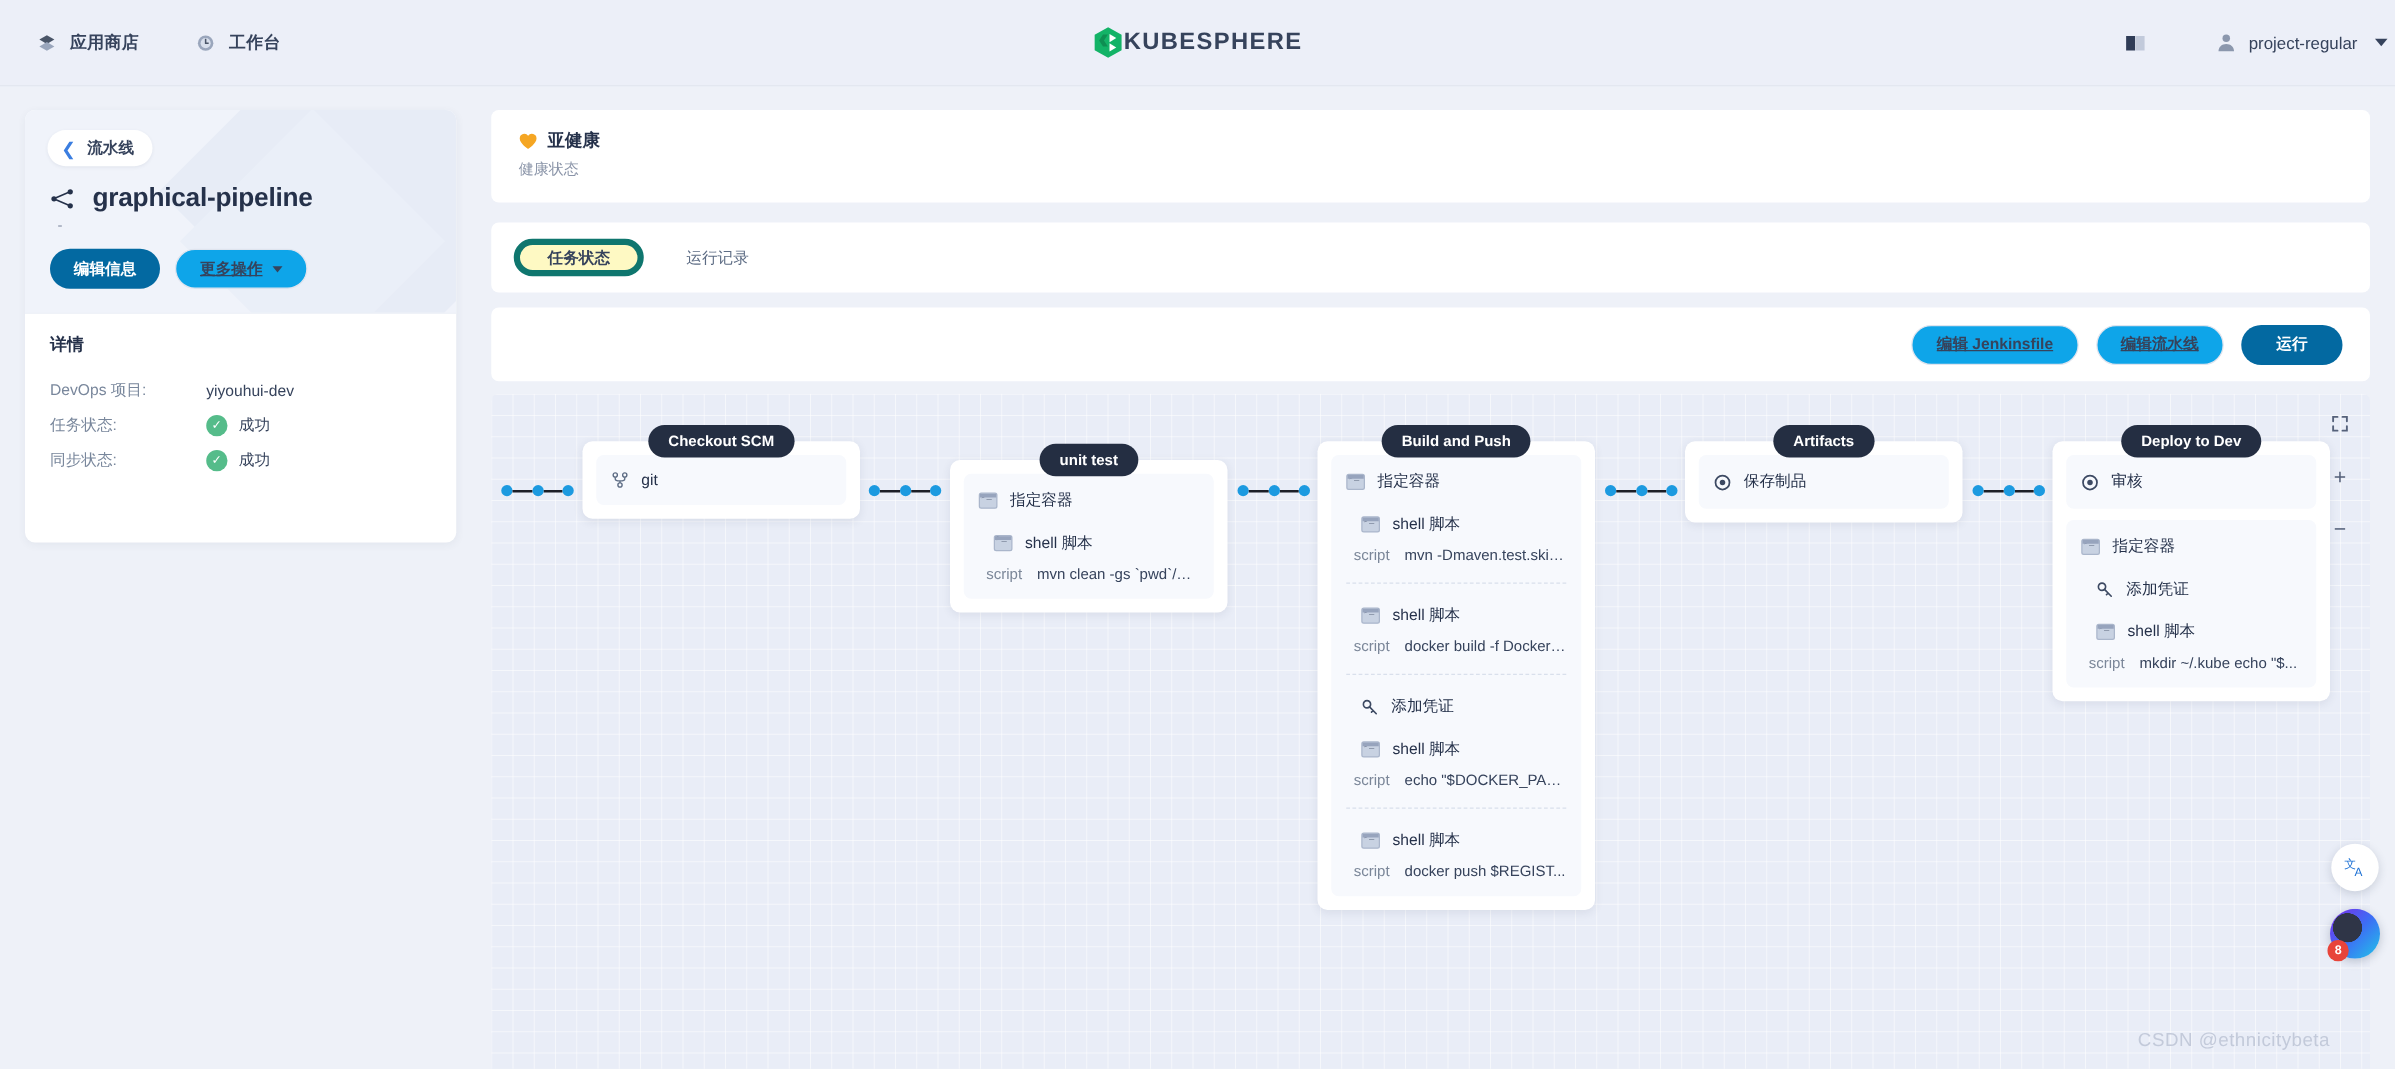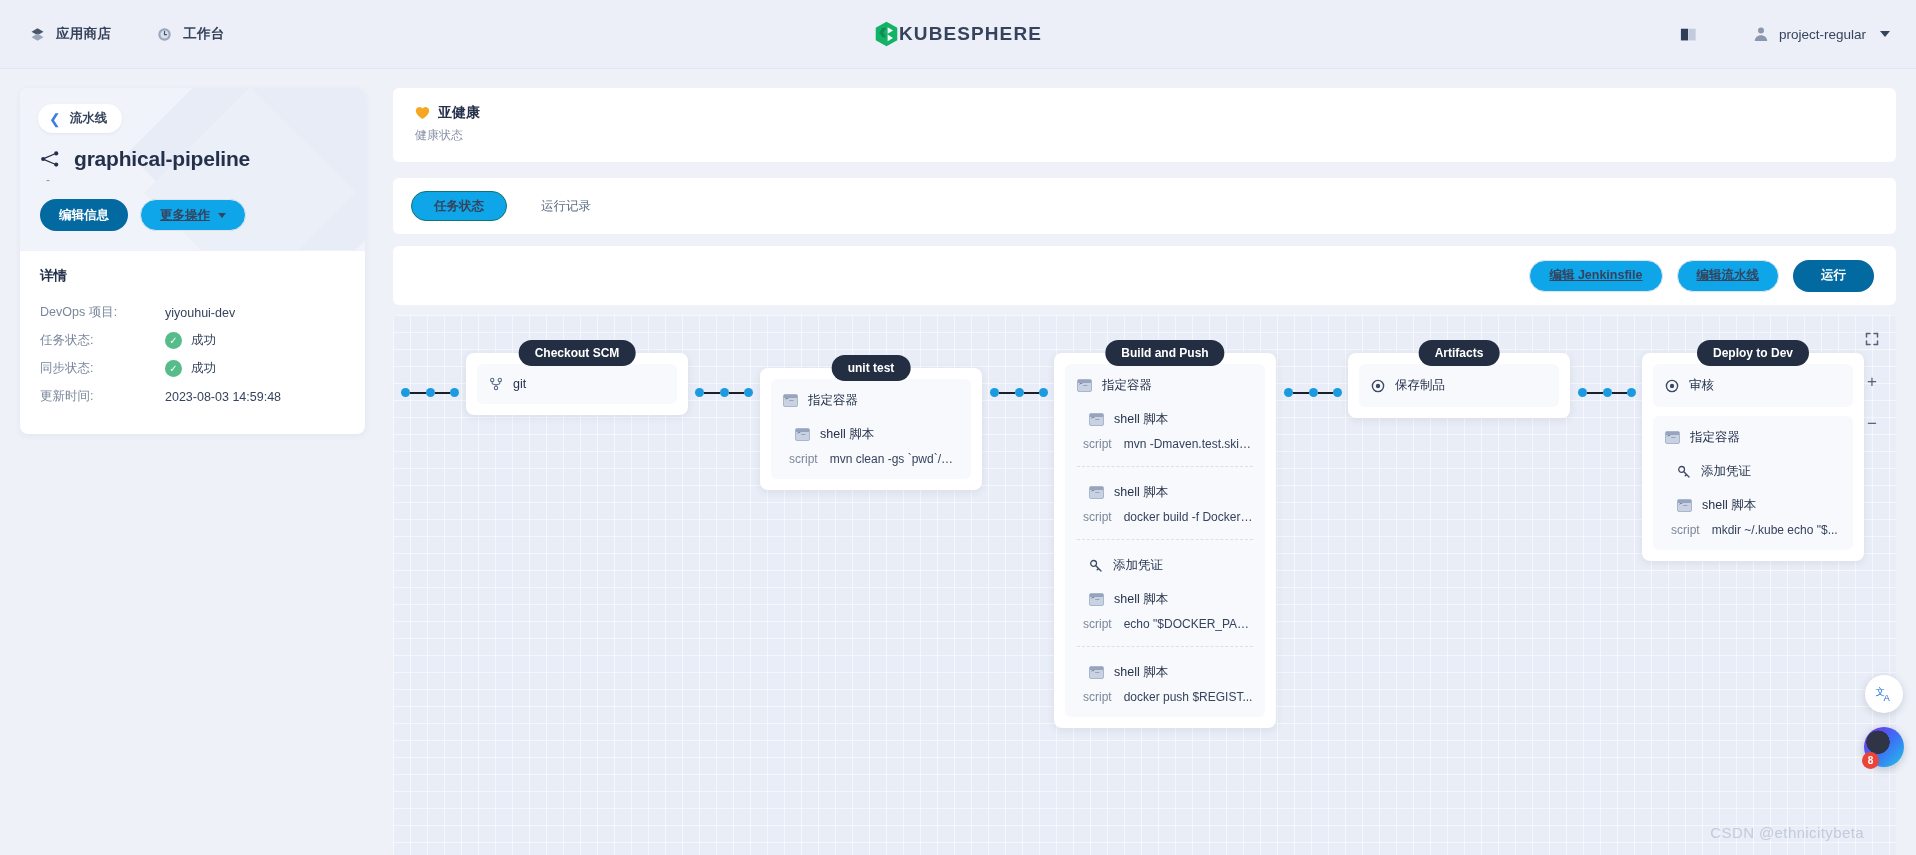--- a/index.html
+++ b/index.html
@@ -19,21 +19,21 @@
   }
   .hdr-left { display: flex; align-items: center; gap: 46px; margin-left: 30px; }
   .hdr-nav { display: flex; align-items: center; gap: 11px; cursor: pointer; }
   .hdr-nav-label { font-size: 13.5px; color: #36435c; font-weight: 600; letter-spacing: .3px; }
   .hdr-center {
     position: absolute; left: 0; right: 0; margin: 16px auto;
     width: 280px; display: flex; align-items: center; justify-content: center; 
   }
   .ks-logo-text { font-size: 19px; font-weight: 700; color: #36435c; letter-spacing: 1.1px; }
   .hdr-right {
-    position: absolute; right: 26px; display: flex; align-items: center; gap: 55px;
+    position: absolute; right: 6px; display: flex; align-items: center; gap: 55px;
   }
   .hdr-user { display: flex; align-items: center; gap: 10px; cursor: pointer; }
   .hdr-user-name { font-size: 13.5px; color: #36435c; }
   .caret-down {
     width: 0; height: 0; border-left: 5px solid transparent; border-right: 5px solid transparent;
     border-top: 6px solid #36435c; margin-left: 4px;
   }
 
   
   .sidebar {
@@ -101,21 +101,21 @@
 
   .tabs-card {
     background: #ffffff; border-radius: 6px; height: 56px;
     display: flex; align-items: center; padding-left: 18px; gap: 12px;
     margin-bottom: 12px;
   }
   .tab {
     height: 30px; padding: 0 22px; border-radius: 15px; display: inline-flex;
     align-items: center; font-size: 12.5px; color: #5d6c84; cursor: pointer;
   }
-  .tab.active { background: #0ea5e9; border: 1px solid #0f766e; color: #36435c; font-weight: 600; }
+  .tab.active { background: #fef9c3; border: 5px solid #0f766e; color: #36435c; font-weight: 600; }
 
   .toolbar-card {
     background: #ffffff; border-radius: 6px; height: 59px;
     display: flex; align-items: center; justify-content: flex-end;
     padding-right: 22px; gap: 14px; margin-bottom: 10px;
   }
 
   
   .canvas {
     position: relative; background: #e9edf7; border-radius: 6px;
@@ -310,24 +310,20 @@
           <span>成功</span>
         </div>
       </div>
       <div class="detail-row">
         <div class="detail-key">同步状态:</div>
         <div class="detail-val">
           <span class="check-badge">✓</span>
           <span>成功</span>
         </div>
       </div>
-      <div class="detail-row">
-        <div class="detail-key">更新时间:</div>
-        <div class="detail-val">2023-08-03 14:59:48</div>
-      </div>
     </div>
   </div>
 
   <div class="right">
 
     <div class="health-card">
       <div class="health-title">
         <span class="icon">
           <svg width="15" height="14" viewBox="0 0 16 15">
             <path d="M8 14S.8 9.6.8 5.1A4 4 0 0 1 8 2.8 4 4 0 0 1 15.2 5.1C15.2 9.6 8 14 8 14z" fill="#f5a623"></path>

